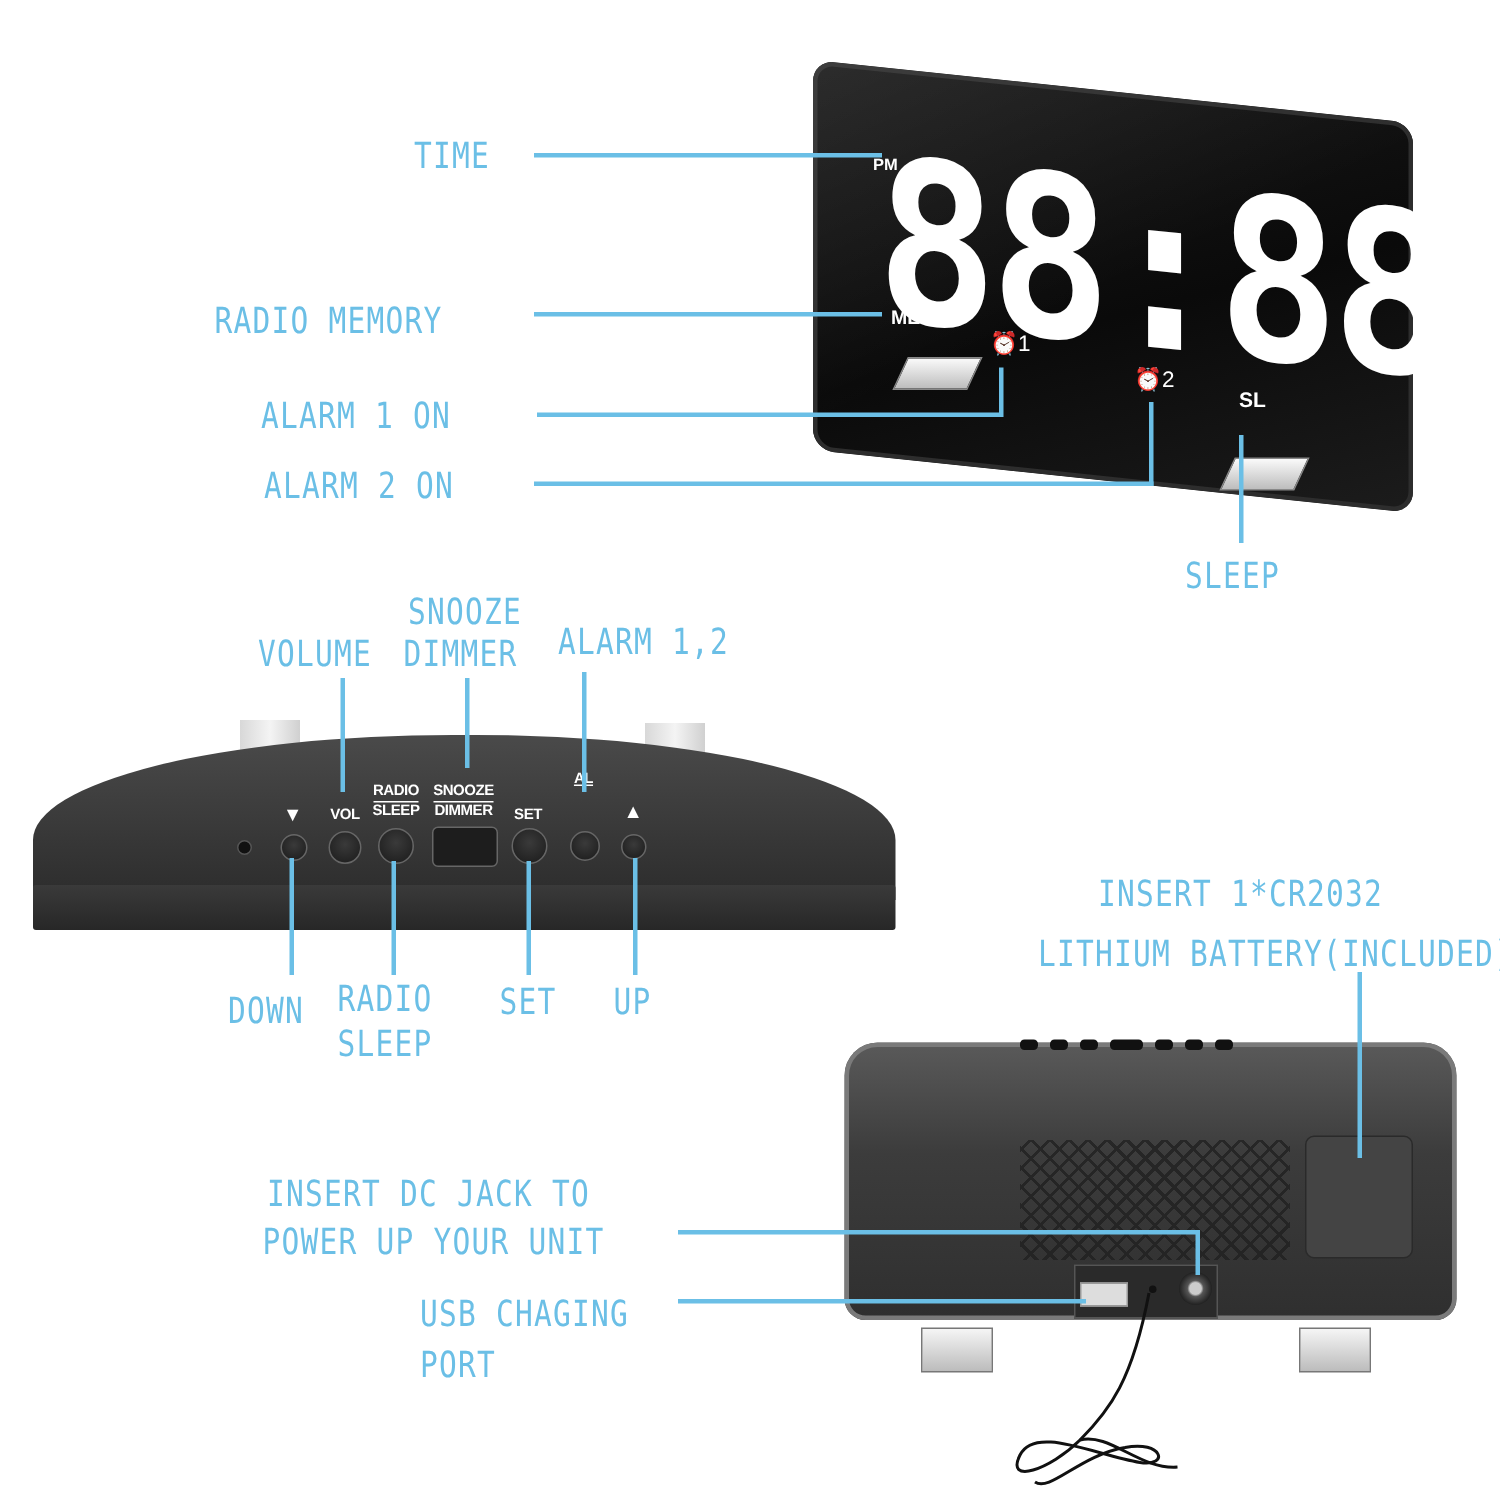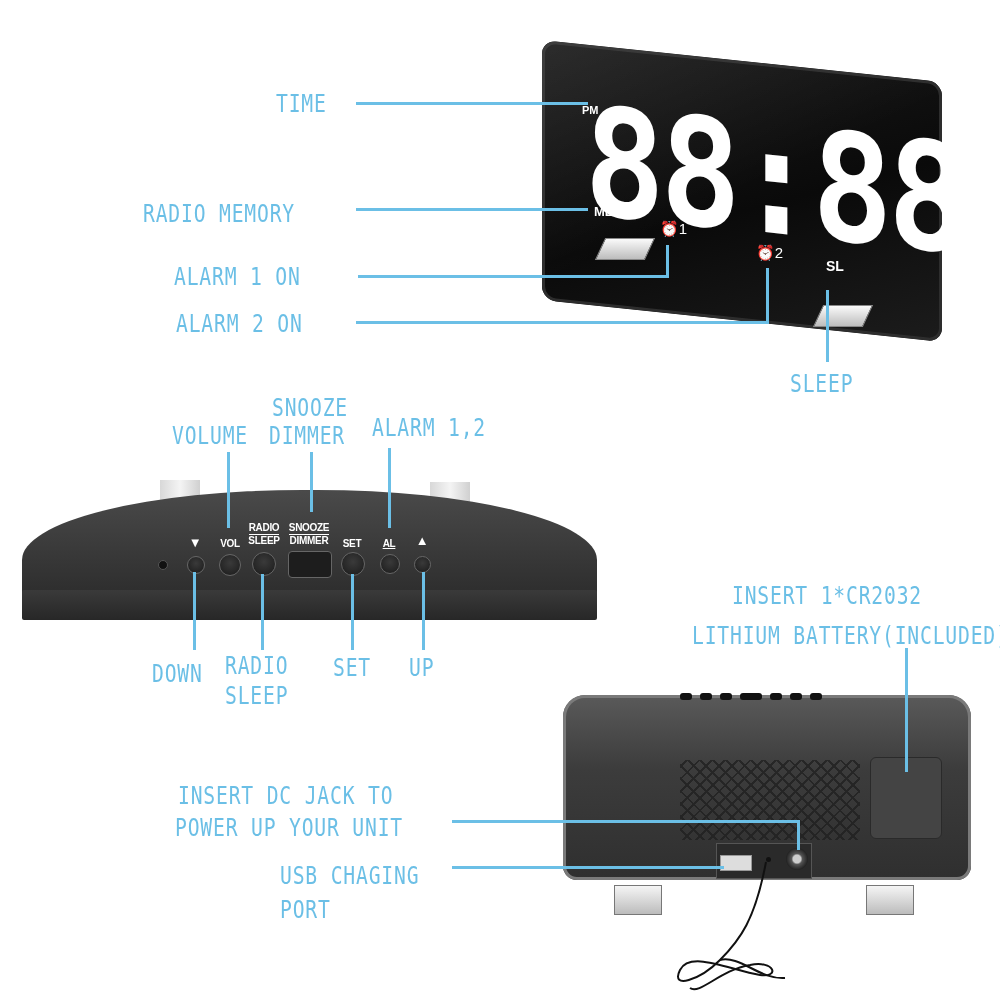--- a/index.html
+++ b/index.html
@@ -100,21 +100,21 @@
 
 <div class="btxt" style="left:184px;top:536px;width:22px;font-size:13px;">▼</div>
 <div class="btxt" style="left:214px;top:538px;width:32px;">VOL</div>
 <div class="btxt" style="left:244px;top:522px;width:40px;">
   <span class="u">RADIO</span><br><span>SLEEP</span>
 </div>
 <div class="btxt" style="left:284px;top:522px;width:50px;">
   <span class="u">SNOOZE</span><br><span>DIMMER</span>
 </div>
 <div class="btxt" style="left:338px;top:538px;width:28px;">SET</div>
-<div class="btxt" style="left:378px;top:538px;width:22px;text-decoration:underline;">AL</div>
+<div class="btxt" style="left:378px;top:514px;width:22px;text-decoration:underline;">AL</div>
 <div class="btxt" style="left:411px;top:534px;width:22px;font-size:13px;">▲</div>
 
 <div class="btn" style="left:187px;top:556px;width:16px;height:16px;"></div>
 <div class="btn" style="left:219px;top:554px;width:20px;height:20px;"></div>
 <div class="btn" style="left:252px;top:552px;width:22px;height:22px;"></div>
 <div class="btn-rect" style="left:288px;top:551px;width:42px;height:25px;"></div>
 <div class="btn" style="left:341px;top:552px;width:22px;height:22px;"></div>
 <div class="btn" style="left:380px;top:554px;width:18px;height:18px;"></div>
 <div class="btn" style="left:414px;top:556px;width:15px;height:15px;"></div>
 

